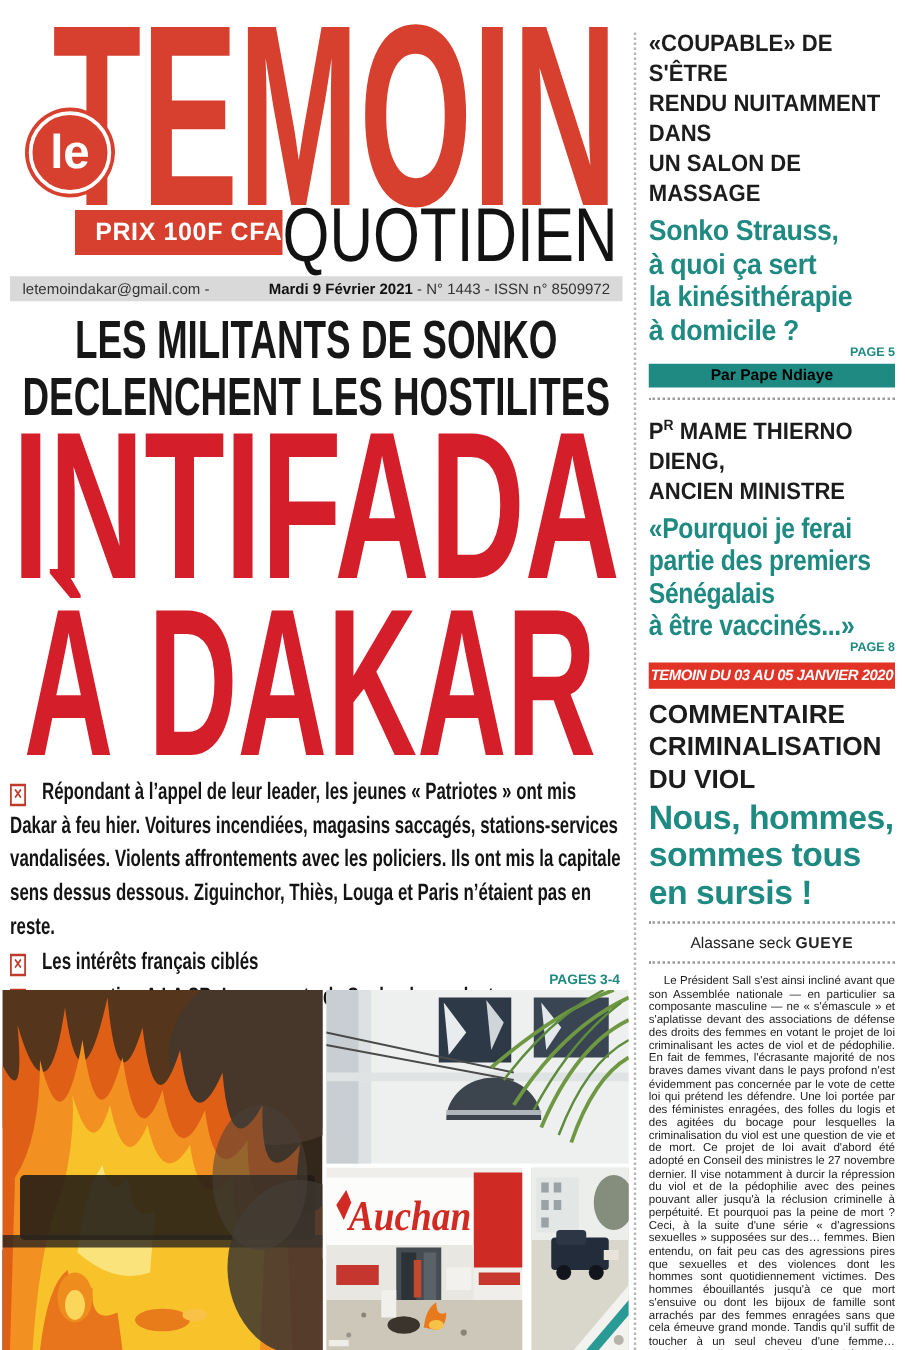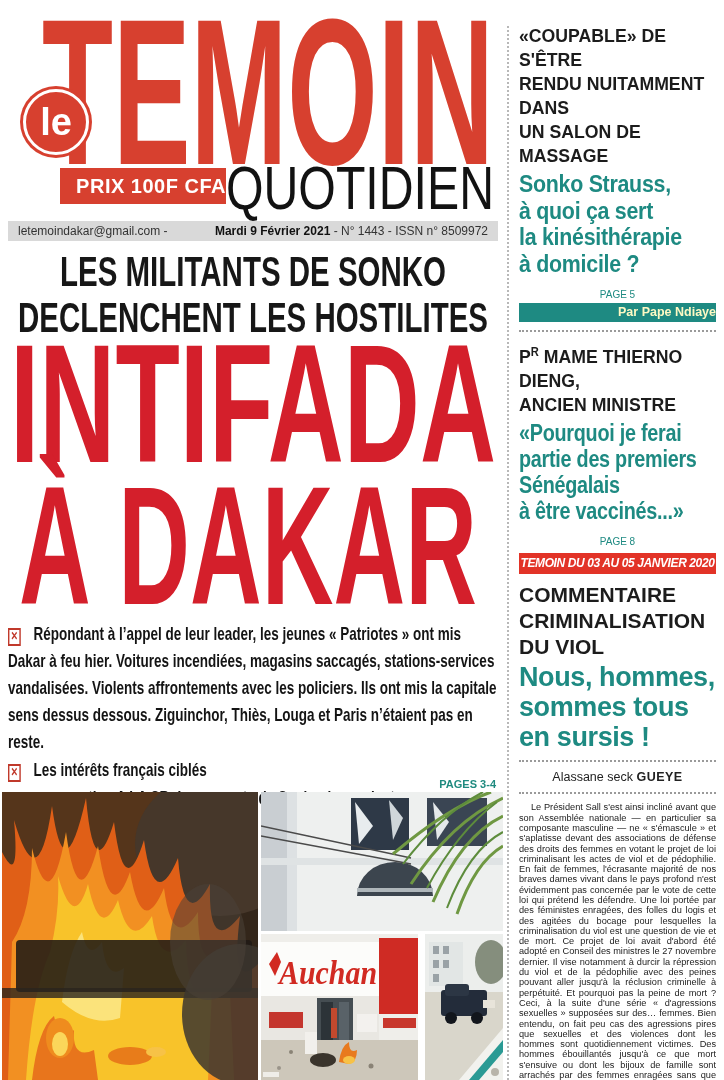--- a/index.html
+++ b/index.html
@@ -39,23 +39,23 @@
   .v-divider{position:absolute;left:507px;top:26px;height:1054px;border-left:2px dotted #b8b8b8;}
   
   .sidebar{position:absolute;left:519px;top:0;width:197px;}
   .pre{white-space:pre-line;}
   .cond{width:212px;transform:scaleX(0.93);transform-origin:0 0;}
   .cond86{width:229px;transform:scaleX(0.86);transform-origin:0 0;}
   .sb-kicker{font-size:19px;font-weight:bold;line-height:24px;color:#1c1c1c;}
   .sb-kicker sup{font-size:12px;}
   .sb-head{color:#1e8a82;font-weight:bold;font-size:23px;line-height:26.5px;letter-spacing:-0.3px;}
   .sb-head2{color:#1e8a82;font-weight:bold;font-size:23px;line-height:26px;letter-spacing:-0.3px;}
-  .page-ref{text-align:center;color:#1e8a82;font-weight:normal;font-size:10px;margin-top:12px;}
-  .byline-bar{margin-top:3px;background:#1e8a82;color:#fef9c3;font-weight:bold;font-size:12.5px;
-              text-align:right;padding:2px 0 3px;}
+  .page-ref{text-align:right;color:#1e8a82;font-weight:bold;font-size:10px;margin-top:0;}
+  .byline-bar{margin-top:3px;background:#1e8a82;color:#000000;font-weight:bold;font-size:12.5px;
+              text-align:center;padding:2px 0 3px;}
   .dotted{border-top:2px dotted #9a9a9a;margin:8px 0;}
   .red-banner{margin-top:6px;background:#e23327;color:#fff;font-weight:bold;font-style:italic;
               font-size:12px;letter-spacing:-0.4px;text-align:center;padding:3px 0 4px;}
   .com-kicker{margin-top:8px;font-size:21px;font-weight:bold;line-height:26px;color:#1c1c1c;}
   .com-head{color:#1e8a82;font-weight:bold;font-size:27px;line-height:30px;letter-spacing:-0.4px;margin-top:2px;}
   .com-byline{text-align:center;font-size:12.5px;color:#222;}
   .com-byline b{letter-spacing:.5px;}
   .body-text{font-size:9.2px;line-height:10.3px;text-align:justify;color:#222;text-indent:12px;}
 </style>
 </head>

